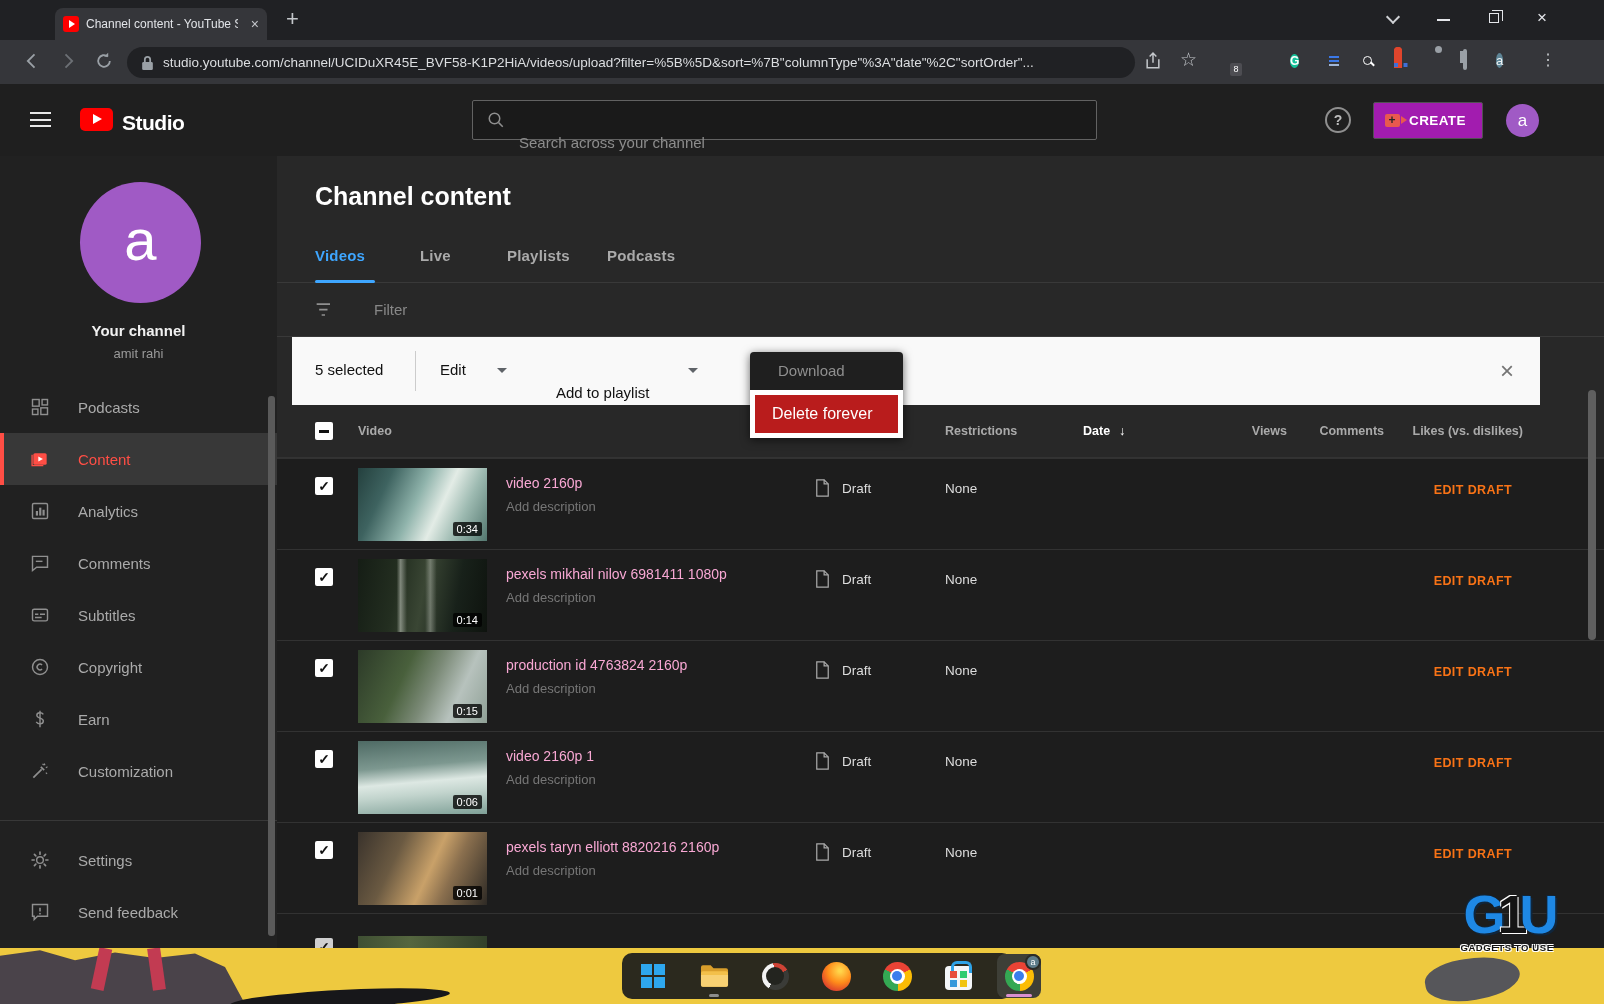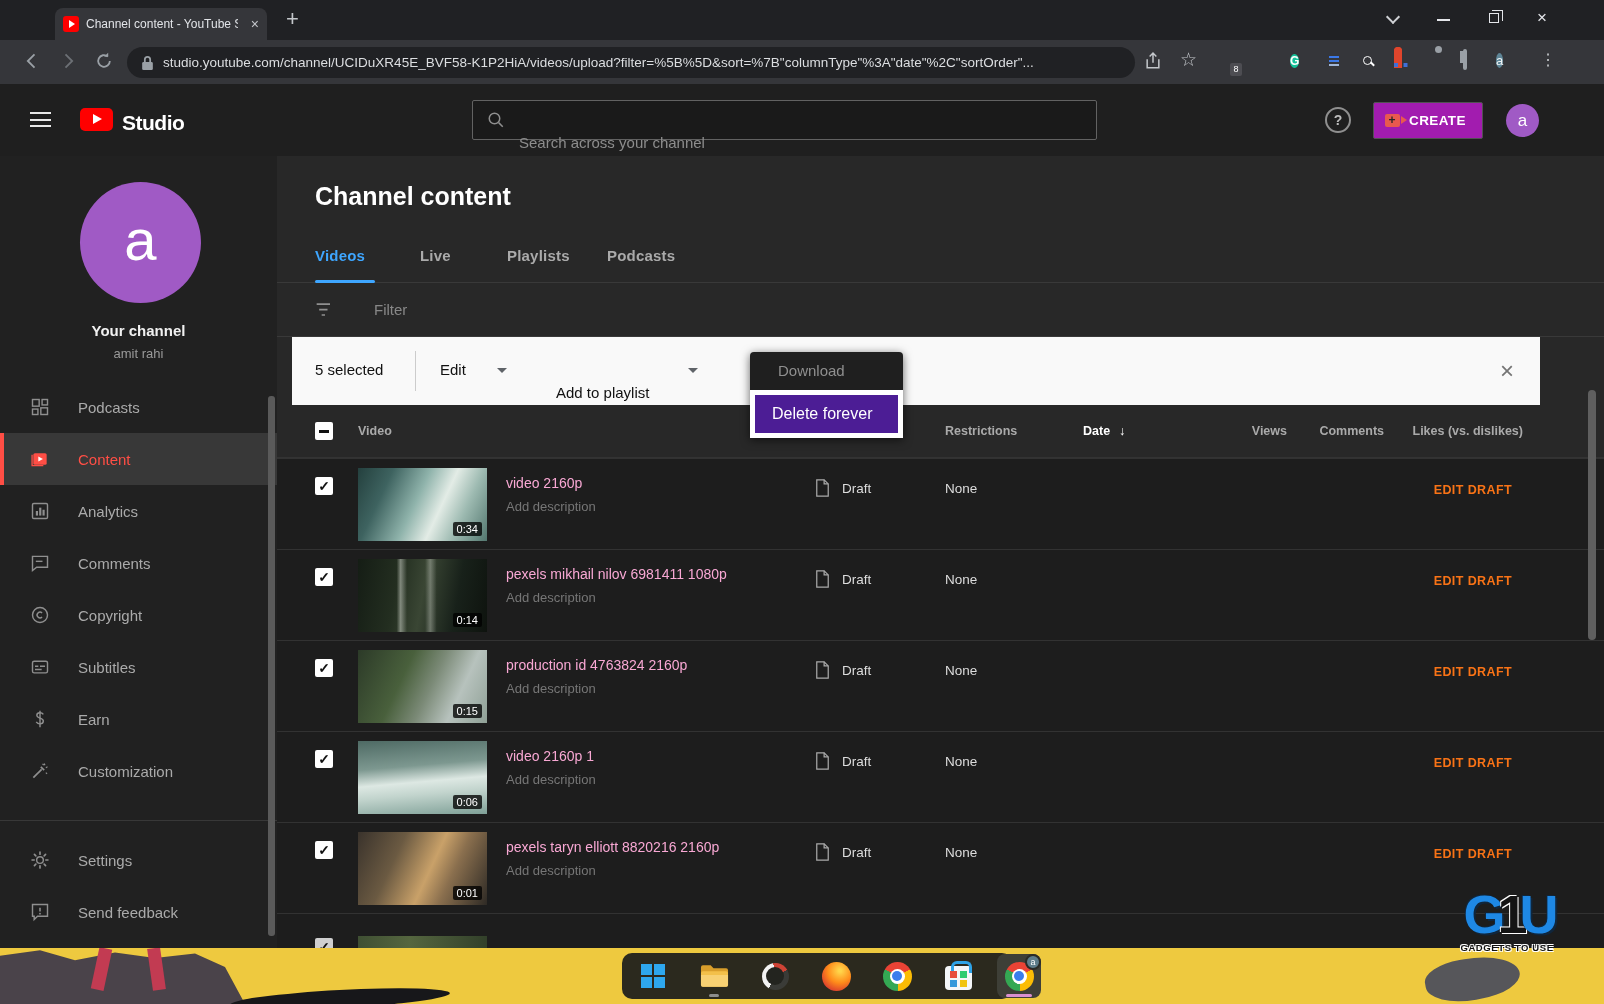--- a/index.html
+++ b/index.html
@@ -120,21 +120,21 @@
   .selbar .vdiv { position:absolute; left:123px; top:14px; width:1px; height:40px; background:#ccc; }
   .selbar .act { position:absolute; top:24px; color:#111; font-size:15px; }
   .caret { position:absolute; top:31px; width:0; height:0; border-left:5px solid transparent;
            border-right:5px solid transparent; border-top:5px solid #5f6368; }
   .selbar .xclose { position:absolute; right:26px; top:20px; color:#757575; font-size:24px; font-weight:300; }
 
   
   .ctxmenu { position:absolute; left:473px; top:196px; width:153px; z-index:50; background:#1f1f1f;
              border-radius:4px 4px 0 0; box-shadow:0 2px 10px rgba(0,0,0,.6); }
   .ctx-item1 { height:38px; line-height:38px; padding-left:28px; color:#8f8f8f; font-size:15px; }
-  .ctx-hl { width:153px; height:48px; border:5px solid #fff; background:#4c1d95;
+  .ctx-hl { width:153px; height:48px; border:5px solid #fff; background:#b91c1c;
             display:flex; align-items:center; padding-left:17px; }
   .ctx-hl span { color:#fff; font-size:16px; }
 
   
   .thead { position:absolute; left:0; top:249px; width:1327px; height:53px; border-bottom:1px solid #333; }
   .th { position:absolute; top:19px; color:#aaa; font-size:12.5px; font-weight:bold; }
   .th.white { color:#fff; }
   .cb { position:absolute; width:18px; height:18px; background:#fff; border-radius:2px; text-align:center; }
   .cb.ind::after { content:""; position:absolute; left:4px; top:8px; width:10px; height:2.5px; background:#111; }
   .cb.chk::after { content:"\2713"; color:#111; font-size:14px; font-weight:bold; line-height:18px; }
@@ -310,31 +310,31 @@
       </div>
       <div class="nav-item">
         <svg width="20" height="20" viewBox="0 0 24 24">
             <path d="M3 4 H21 V17 H8 L3 21 Z" stroke="#8f8f8f" stroke-width="1.7" fill="none"></path>
             <path d="M7 10 H15" stroke="#8f8f8f" stroke-width="1.7"></path>
           </svg>
         <span class="lbl">Comments</span>
       </div>
       <div class="nav-item">
         <svg width="20" height="20" viewBox="0 0 24 24">
+            <rect x="3" y="5" width="18" height="14" rx="2" stroke="#8f8f8f" stroke-width="1.7" fill="none"></rect>
+            <path d="M6 11 H10 M12 11 H18 M6 15 H14" stroke="#8f8f8f" stroke-width="1.7"></path>
+          </svg>
+        <span class="lbl">Subtitles</span>
+      </div>
+      <div class="nav-item">
+        <svg width="20" height="20" viewBox="0 0 24 24">
             <circle cx="12" cy="12" r="9" stroke="#8f8f8f" stroke-width="1.7" fill="none"></circle>
             <path d="M14.5 9.5 a3.5 3.5 0 1 0 0 5" stroke="#8f8f8f" stroke-width="1.7" fill="none"></path>
           </svg>
         <span class="lbl">Copyright</span>
-      </div>
-      <div class="nav-item">
-        <svg width="20" height="20" viewBox="0 0 24 24">
-            <rect x="3" y="5" width="18" height="14" rx="2" stroke="#8f8f8f" stroke-width="1.7" fill="none"></rect>
-            <path d="M6 11 H10 M12 11 H18 M6 15 H14" stroke="#8f8f8f" stroke-width="1.7"></path>
-          </svg>
-        <span class="lbl">Subtitles</span>
       </div>
       <div class="nav-item">
         <svg width="20" height="20" viewBox="0 0 24 24">
             <path d="M16 6.5 C15 5 13.5 4.5 12 4.5 C9.8 4.5 8.2 5.8 8.2 7.6 C8.2 12 16 9.8 16 14.4 C16 16.5 14 17.8 12 17.8 C10 17.8 8.5 17 7.5 15.5" stroke="#8f8f8f" stroke-width="1.7" fill="none"></path>
             <path d="M12 2 V22" stroke="#8f8f8f" stroke-width="1.7"></path>
           </svg>
         <span class="lbl">Earn</span>
       </div>
       <div class="nav-item">
         <svg width="20" height="20" viewBox="0 0 24 24">

